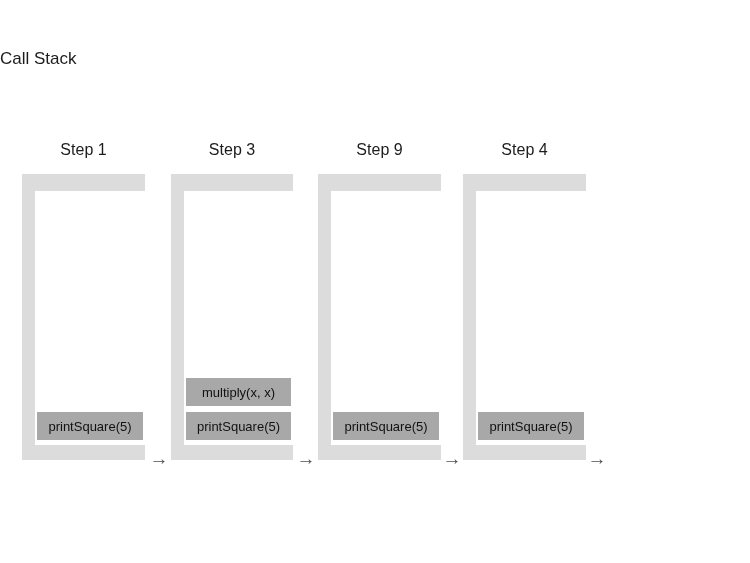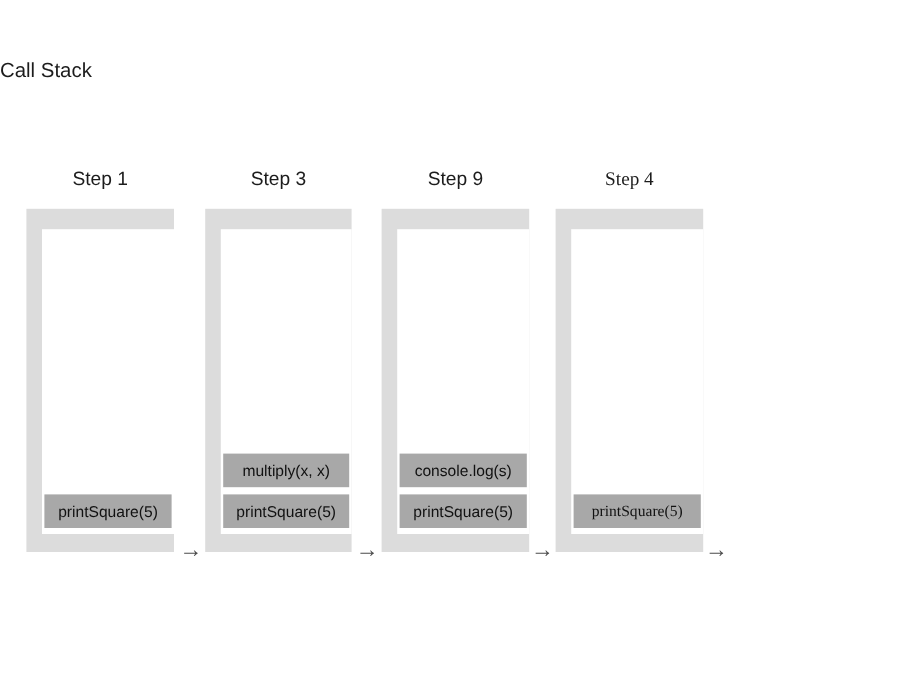--- a/index.html
+++ b/index.html
@@ -40,21 +40,21 @@
     height:322px;
   }
   .step-col{
     position:absolute;
     top:0;
     width:123px;
   }
   .col-0{left:22px;}
   .col-1{left:171px;width:122px;}
   .col-2{left:318px;}
-  .col-3{left:463px;font-family:Liberation Serif, serif;}
+  .col-3{left:463px;}
   .col-4{left:608px;width:124px;}
   .step-label{
     height:20px;
     line-height:20px;
     text-align:center;
     font-size:16px;
     margin-bottom:14px;
     color:var(--text-dark);
   }
   .stack-outer{
@@ -124,21 +124,20 @@
             <div class="stack-frame">multiply(x, x)</div>
             <div class="stack-frame">printSquare(5)</div>
           </div>
     </div>
   </div>
       <div class="arrow arrow-1">→</div>
       <div class="step-col col-2">
     <div class="step-label">Step 9</div>
     <div class="stack-outer">
       <div class="stack-inner">
-            <div class="stack-frame">console.log(s)</div>
             <div class="stack-frame">printSquare(5)</div>
           </div>
     </div>
   </div>
       <div class="arrow arrow-2">→</div>
       <div class="step-col col-3">
     <div class="step-label">Step 4</div>
     <div class="stack-outer">
       <div class="stack-inner">
             <div class="stack-frame">printSquare(5)</div>

